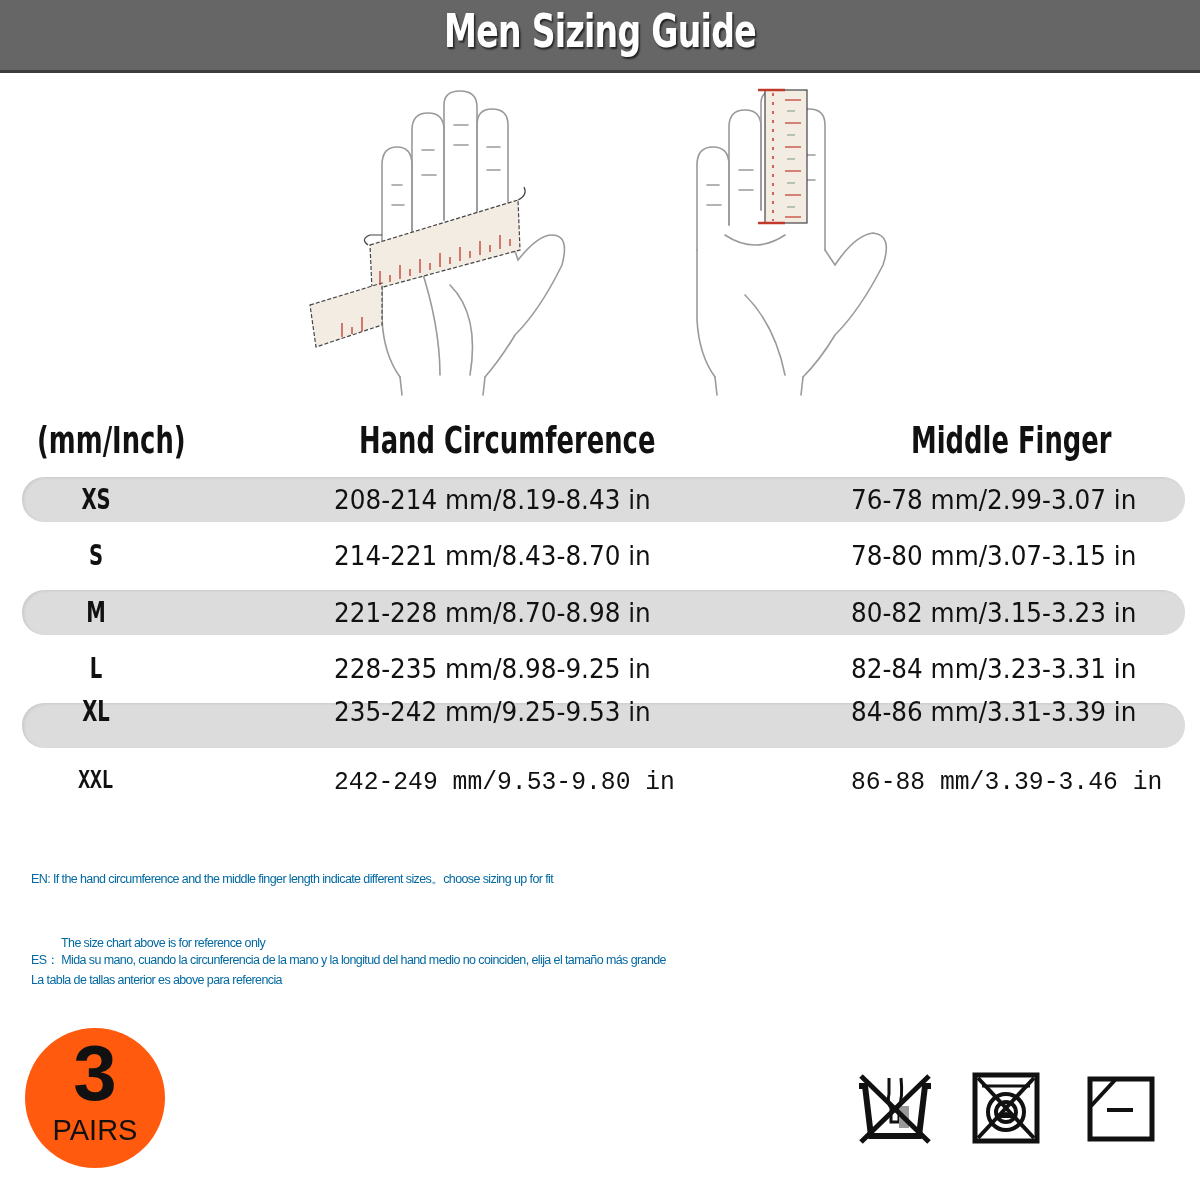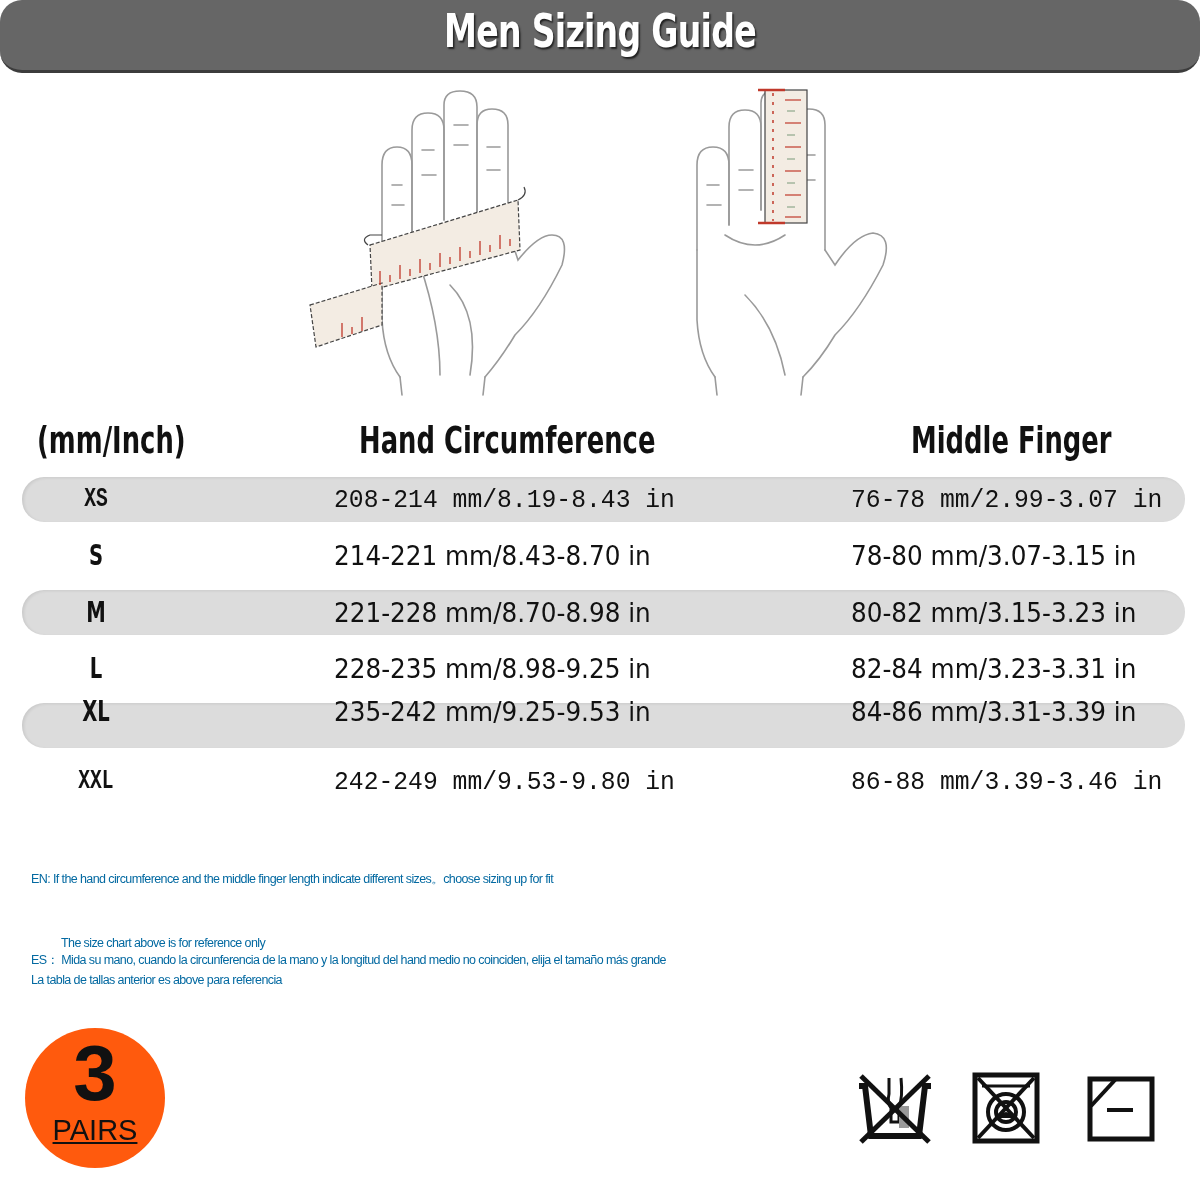--- a/index.html
+++ b/index.html
@@ -1,30 +1,30 @@
 <!DOCTYPE html>
 <html><head>
 <meta charset="utf-8">
 <style>
   html, body { margin: 0; padding: 0; background: #ffffff; }
   body { width: 1200px; height: 1200px; position: relative; overflow: hidden; font-family: "DejaVu Sans", sans-serif; color: #111; }
-  .header { position: absolute; left: 0; top: 0; width: 1200px; height: 70px; background: #666666; border-bottom: 3px solid #3c3c3c; border-radius: 22px; }
+  .header { position: absolute; left: 0; top: 0; width: 1200px; height: 70px; background: #666666; border-bottom: 3px solid #3c3c3c; }
   .header-title { position: absolute; left: 0; right: 0; top: 4px; text-align: center; font-family: "DejaVu Sans", sans-serif; font-weight: bold; font-size: 46px; color: #ffffff; letter-spacing: -1px; transform: scaleX(0.72); text-shadow: 2px 2px 2px #222; }
   .illus { position: absolute; }
   .illus svg { display: block; }
   .col-head { position: absolute; top: 418px; font-weight: bold; font-size: 38px; color: #111; transform-origin: left center; transform: scaleX(0.68); white-space: nowrap; }
   .band { position: absolute; left: 22px; width: 1163px; height: 45px; background: #dcdcdc; border-radius: 22px; box-shadow: inset 2px 1px 3px rgba(0,0,0,0.08); }
   .row { position: absolute; left: 0; width: 1200px; height: 45px; }
   .cell-size { position: absolute; left: 40px; width: 112px; top: 6px; text-align: center; font-weight: bold; font-size: 28px; transform: scaleX(0.7); }
   .cell-hc { position: absolute; left: 334px; top: 8px; font-size: 26px; white-space: nowrap; transform-origin: left center; transform: scaleX(0.95); }
   .cell-mf { position: absolute; left: 851px; top: 8px; font-size: 26px; white-space: nowrap; transform-origin: left center; transform: scaleX(0.95); }
   .note { position: absolute; font-size: 12.5px; color: #0369a1; white-space: nowrap; letter-spacing: -0.6px; font-family: "Liberation Sans", sans-serif; }
   .badge { position: absolute; left: 25px; top: 1028px; width: 140px; height: 140px; border-radius: 50%; background: #ff5a0d; text-align: center; }
   .badge-num { position: absolute; left: 0; right: 0; top: 6px; font-family: "Liberation Sans", sans-serif; font-weight: bold; font-size: 78px; color: #111; line-height: 1; }
-  .badge-label { position: absolute; left: 0; right: 0; top: 86px; font-family: "Liberation Sans", sans-serif; font-size: 29px; color: #111; text-decoration: underline; }
+  .badge-label { position: absolute; left: 0; right: 0; top: 86px; font-family: "Liberation Sans", sans-serif; font-size: 29px; color: #111; }
   .care { position: absolute; top: 1072px; }
 </style>
 </head>
 <body>
 
 <div class="header">
   <div class="header-title">Men Sizing Guide</div>
 </div>
 
 <div class="illus" style="left:300px; top:85px;">
@@ -112,21 +112,21 @@
 </div>
 
 <div class="col-head" style="left:37px;">(mm/Inch)</div>
 <div class="col-head" style="left:359px;">Hand Circumference</div>
 <div class="col-head" style="left:911px;">Middle Finger</div>
 
 <div class="band" style="top:477px;"></div>
 <div class="band" style="top:590px;"></div>
 <div class="band" style="top:703px;"></div>
 
-<div class="row" style="top:477px;font-family:Liberation Mono, monospace;">
+<div class="row" style="top:477px;">
   <div class="cell-size">XS</div>
   <div class="cell-hc">208-214 mm/8.19-8.43 in</div>
   <div class="cell-mf">76-78 mm/2.99-3.07 in</div>
 </div>
 <div class="row" style="top:533px;">
   <div class="cell-size">S</div>
   <div class="cell-hc">214-221 mm/8.43-8.70 in</div>
   <div class="cell-mf">78-80 mm/3.07-3.15 in</div>
 </div>
 <div class="row" style="top:590px;">

